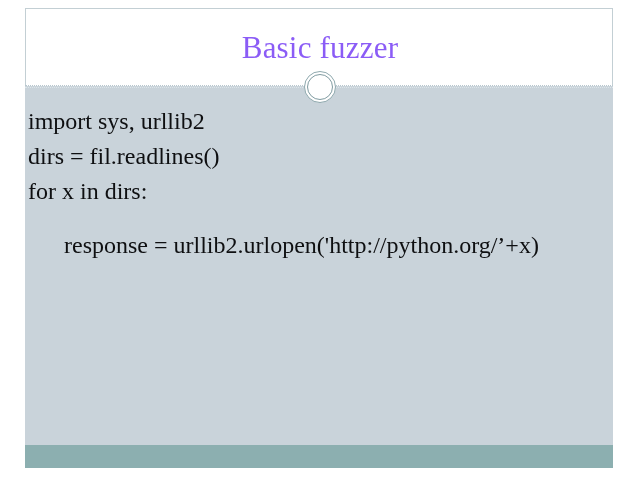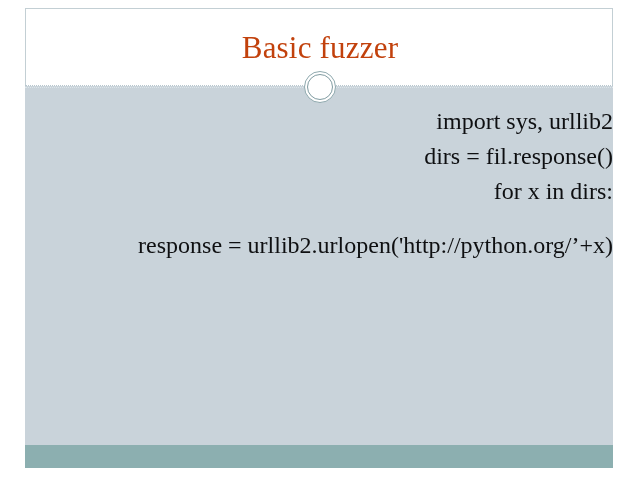--- a/index.html
+++ b/index.html
@@ -40,21 +40,21 @@
   }
   .slide-title {
     position: absolute;
     left: 0;
     top: 0;
     width: 588px;
     height: 78px;
     line-height: 78px;
     text-align: center;
     font-size: 31px;
-    color: #c2410c;
+    color: #8b5cf6;
     letter-spacing: 0.2px;
     white-space: nowrap;
   }
 
   
   .divider {
     position: absolute;
     left: 0;
     top: 77px;
     width: 588px;
@@ -104,21 +104,20 @@
     height: 359px;
   }
   .code-list {
     position: absolute;
     left: 3px;
     top: 18px;
     width: 585px;
     margin: 0;
     padding: 0;
     list-style: none;
-    text-align: right;
   }
   .code-line {
     font-size: 24px;
     line-height: 35px;
     color: #0e0f11;
     white-space: pre;
     padding-left: 0;
   }
   .code-line.indent-1 {
     padding-left: 36px;
@@ -154,21 +153,21 @@
   <div class="divider"></div>
 
   <div class="ring-wrap">
     <div class="ring-outer"></div>
     <div class="ring-inner"></div>
   </div>
 
   <div class="body-area">
     <ul class="code-list">
       <li class="code-line">import sys, urllib2</li>
-      <li class="code-line">dirs = fil.response()</li>
+      <li class="code-line">dirs = fil.readlines()</li>
       <li class="code-line">for x in dirs:</li>
       <li class="code-line indent-1">response = urllib2.urlopen('http://python.org/’+x)</li>
     </ul>
   </div>
 
   <div class="bar-light"></div>
   <div class="bar-teal"></div>
 
 </div>
 

